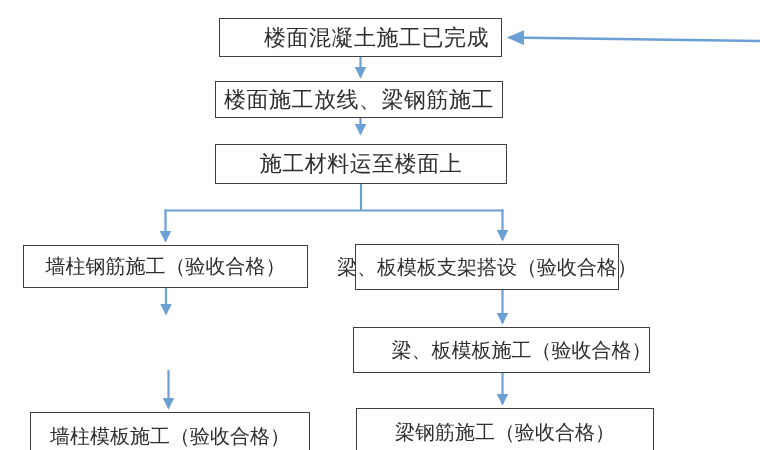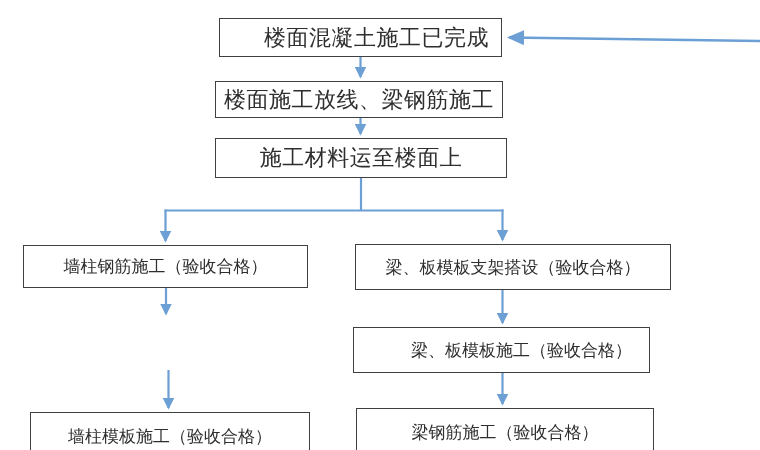--- a/index.html
+++ b/index.html
@@ -20,21 +20,21 @@
     position:absolute;
     box-sizing:border-box;
     border:1.5px solid var(--box-border);
     background:#fff;
     color:var(--text);
     display:flex;align-items:center;justify-content:center;
     white-space:nowrap;
     text-align:center;
   }
   .node.top{font-size:22px;letter-spacing:0.5px;}
-  .node.sub{font-size:17px;}
+  .node.sub{font-size:20px;}
   #arrows{position:absolute;left:0;top:0;pointer-events:none;}
   #arrows .edge{stroke:var(--arrow);stroke-width:2.2;fill:none;}
   #arrows .edge.thick{stroke-width:2.6;}
   #arrows marker path{fill:var(--arrow);}
 </style>
 </head>
 <body>
 
 <div id="canvas">
 
@@ -62,26 +62,26 @@
     <line class="edge" x1="502.5" y1="290" x2="502.5" y2="323" marker-end="url(#ah)"></line>
     <line class="edge" x1="502.5" y1="373" x2="502.5" y2="404" marker-end="url(#ah)"></line>
 
     <line class="edge thick" x1="762" y1="41" x2="509" y2="37.5" marker-end="url(#ahBig)"></line>
   </svg>
 
   <div class="node top" style="left:219px;top:18px;width:283px;height:39px;padding-left:32px;">楼面混凝土施工已完成</div>
 
   <div class="node top" style="left:215px;top:81px;width:288px;height:37px;">楼面施工放线、梁钢筋施工</div>
 
-  <div class="node top" style="left:215px;top:138px;width:292px;height:40px;">施工材料运至楼面上</div>
+  <div class="node top" style="left:215px;top:144px;width:292px;height:40px;">施工材料运至楼面上</div>
 
   <div class="node sub" style="left:23px;top:245px;width:285px;height:43px;">墙柱钢筋施工（验收合格）</div>
 
 
   <div class="node sub" style="left:30px;top:412px;width:280px;height:48px;">墙柱模板施工（验收合格）</div>
 
-  <div class="node sub" style="left:355px;top:244px;width:316px;height:46px;">梁、板模板支架搭设（验收合格）</div>
+  <div class="node sub" style="left:355px;top:244px;width:264px;height:46px;">梁、板模板支架搭设（验收合格）</div>
 
   <div class="node sub" style="left:353px;top:327px;width:297px;height:46px;padding-left:40px;">梁、板模板施工（验收合格）</div>
 
   <div class="node sub" style="left:356px;top:408px;width:298px;height:48px;">梁钢筋施工（验收合格）</div>
 
 </div>
 
 </body></html>

